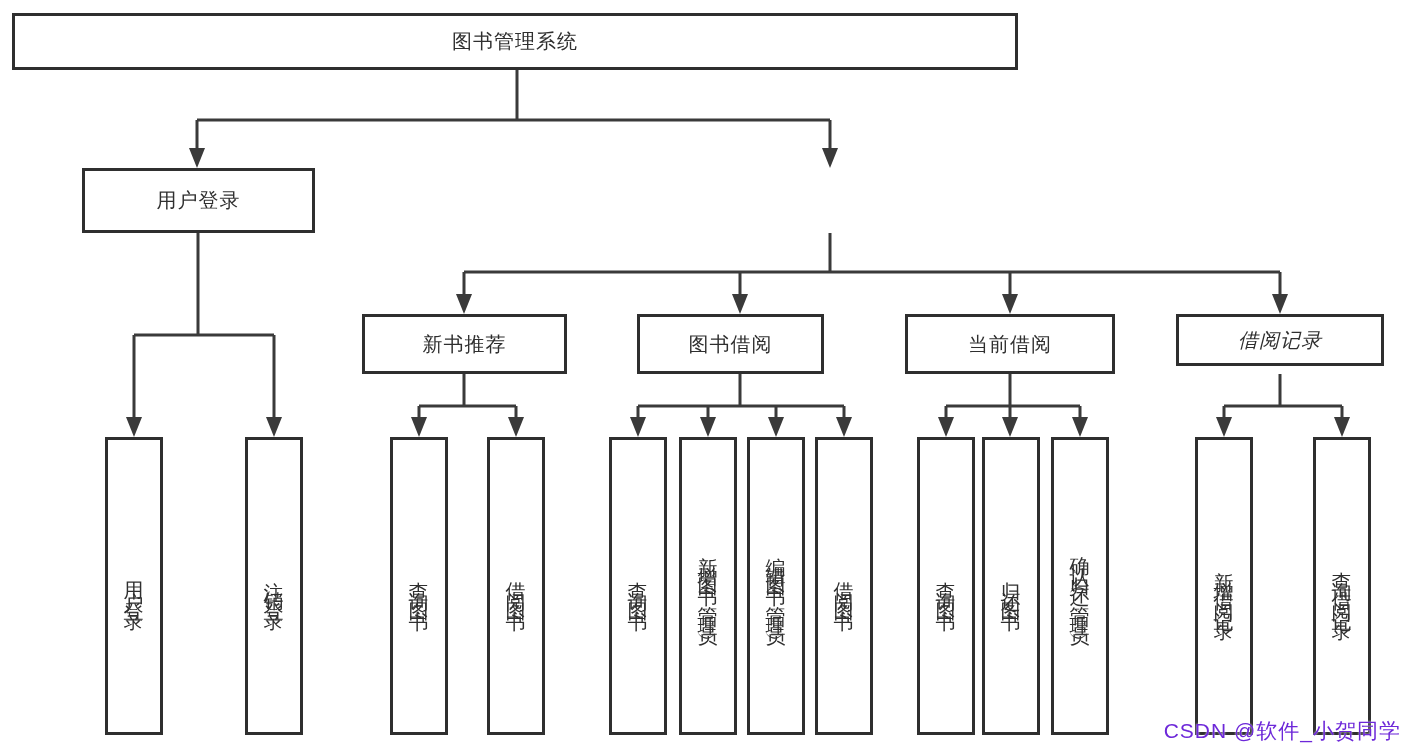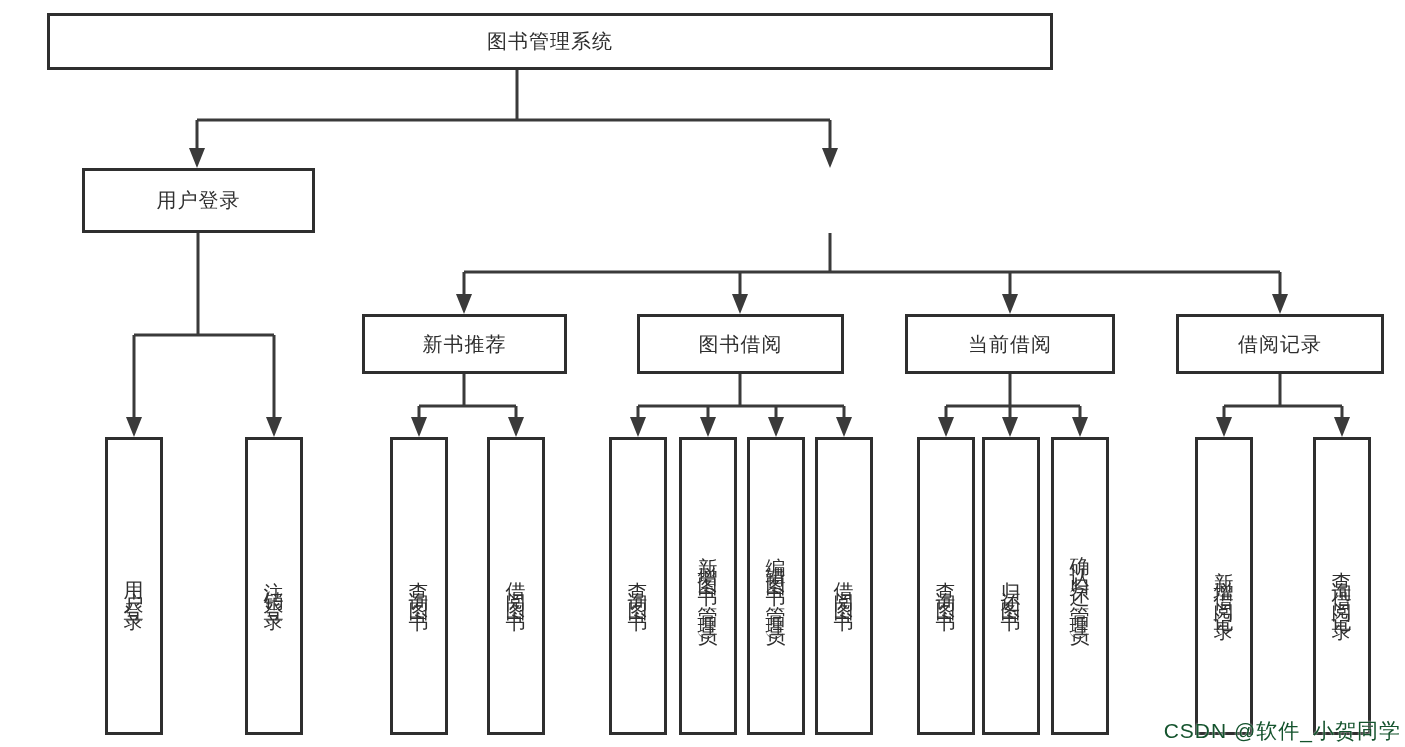--- a/index.html
+++ b/index.html
@@ -37,49 +37,49 @@
     height: 298px;
   }
   .leaf .vtext {
     writing-mode: vertical-rl;
     text-orientation: mixed;
     letter-spacing: 10px;
     line-height: 1;
     font-size: 20px;
   }
   
-  #n-root    { left:12px;   top:13px;  width:1006px; height:57px;margin-left:35px; }
+  #n-root    { left:12px;   top:13px;  width:1006px; height:57px; }
   
   #n-login   { left:82px;   top:168px; width:233px;  height:65px; }
   #n-mgmt    { left:712px;  top:168px; width:236px;  height:65px; }
   
   #n-rec     { left:362px;  top:314px; width:205px;  height:60px;font-family:Liberation Serif, serif; }
-  #n-borrow  { left:637px;  top:314px; width:207px;  height:60px; }
+  #n-borrow  { left:637px;  top:314px; width:187px;  height:60px; }
   #n-current { left:905px;  top:314px; width:210px;  height:60px; }
-  #n-records { left:1176px; top:314px; width:208px;  height:60px; }
+  #n-records { left:1176px; top:314px; width:208px;  height:52px;font-style:italic; }
   
   #l-login      { left:105px;  }
   #l-logout     { left:245px;  }
   #l-rec-query  { left:390px;  }
   #l-rec-borrow { left:487px;  }
   #l-b-query    { left:609px;  }
   #l-b-add      { left:679px;  }
   #l-b-edit     { left:747px;  }
   #l-b-borrow   { left:815px;  }
   #l-c-query    { left:917px;  }
   #l-c-return   { left:982px;  }
   #l-c-confirm  { left:1051px; }
   #l-r-add      { left:1195px; }
   #l-r-query    { left:1313px; }
   #watermark {
     position: absolute;
     right: 4px;
     bottom: 2px;
     font-size: 21px;
-    color: #14532d;
+    color: #6d28d9;
     text-shadow: 0 0 2px #ffffff;
     z-index: 3;
     letter-spacing: 1px;
   }
 </style>
 </head>
 <body>
 
 <div id="canvas">
 

